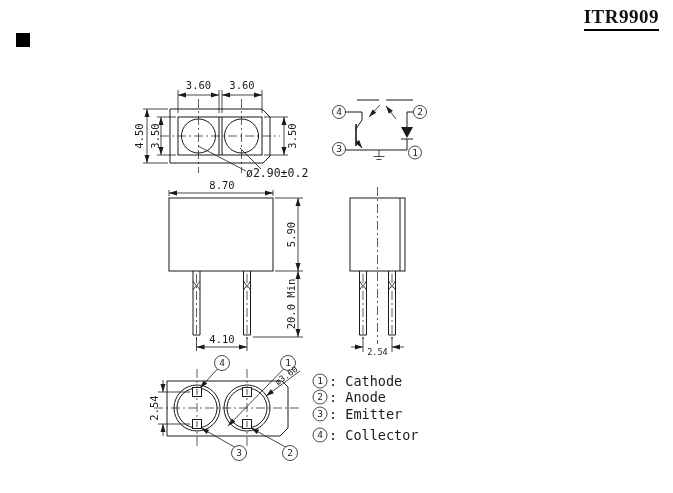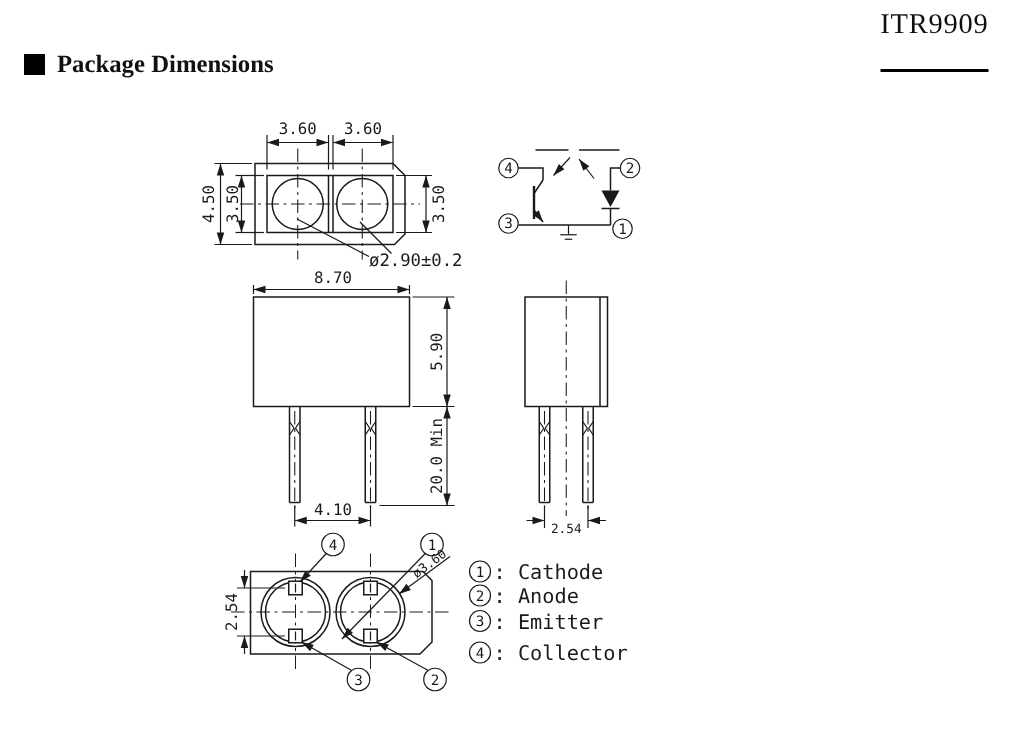--- a/index.html
+++ b/index.html
@@ -2,22 +2,22 @@
 <html><head>
 <meta charset="utf-8">
 <style>
   html,body{margin:0;padding:0;}
   body{
     width:673px;height:493px;position:relative;background:#ffffff;
     font-family:"Liberation Serif", serif;color:#111;overflow:hidden;
   }
   .part-number{
     position:absolute;top:6px;right:14px;
-    font-size:19px;font-weight:normal;letter-spacing:.5px;
-    border-bottom:2.5px solid #000;padding-bottom:18px;margin-left:36px;
+    font-size:19px;font-weight:bold;letter-spacing:.5px;
+    border-bottom:2.5px solid #000;padding-bottom:1px;margin-left:36px;
   }
   .section-head{
     position:absolute;top:33px;left:16px;display:flex;align-items:center;gap:8px;
   }
   .section-head .sq{width:14px;height:14px;background:#000;}
   .section-head .t{font-size:16.5px;font-weight:bold;}
   svg text{
     font-family:"DejaVu Sans Mono", monospace;
     fill:#1a1a1a;
   }
@@ -30,21 +30,20 @@
   .cl{stroke:#1a1a1a;stroke-width:.7;fill:none;stroke-dasharray:9 3 2 3;}
   .padsq{fill:#fff;stroke:#1a1a1a;stroke-width:1;}
 </style>
 </head>
 <body>
 
 <div class="part-number">ITR9909</div>
 
 <div class="section-head">
   <div class="sq"></div>
-  <div class="t">Package Dimensions</div>
 </div>
 
 <svg width="673" height="493" viewBox="0 0 673 493" style="position:absolute;left:0;top:0;">
   <defs>
     <marker id="arrE" markerWidth="9" markerHeight="6" refX="8.5" refY="3" orient="auto" markerUnits="userSpaceOnUse">
       <path d="M0.5,0.5 L8.5,3 L0.5,5.5 Z" fill="#1a1a1a"></path>
     </marker>
     <marker id="arrS" markerWidth="9" markerHeight="6" refX="0.5" refY="3" orient="auto" markerUnits="userSpaceOnUse">
       <path d="M8.5,0.5 L0.5,3 L8.5,5.5 Z" fill="#1a1a1a"></path>
     </marker>

